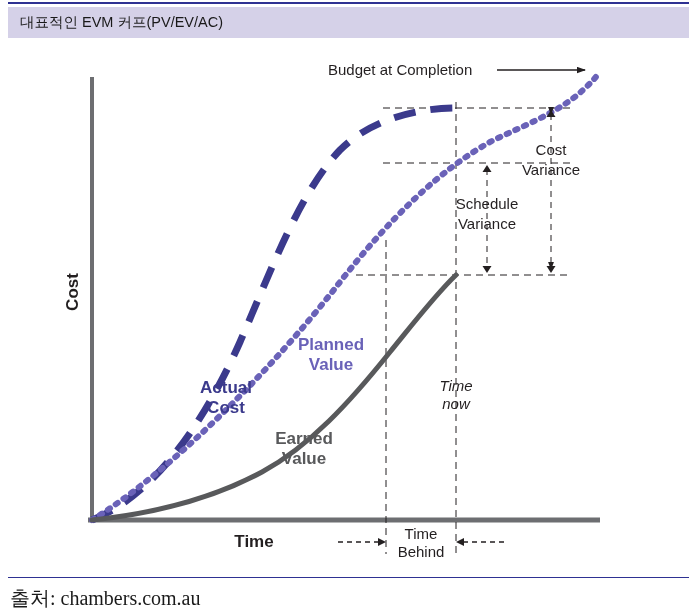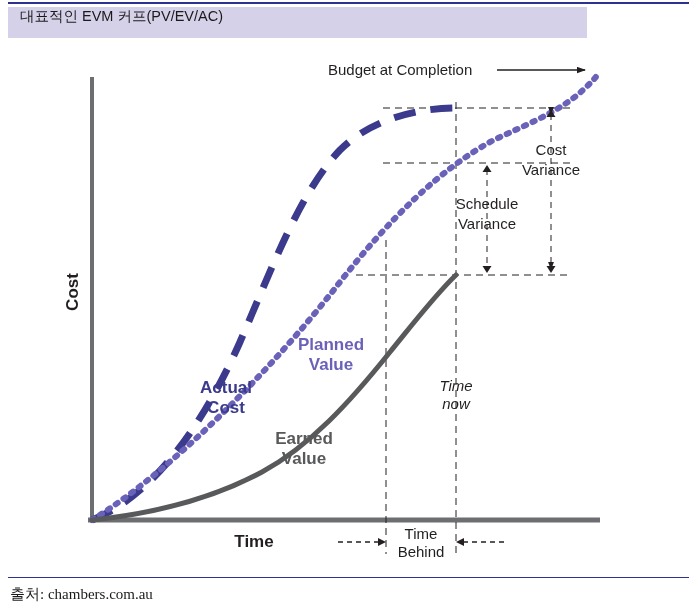--- a/index.html
+++ b/index.html
@@ -27,24 +27,25 @@
     left: 8px;
     top: 2px;
     width: 681px;
     height: 2px;
     background: #2e3192;
   }
   #header-band {
     position: absolute;
     left: 8px;
     top: 7px;
-    width: 579px;
+    width: 681px;
     height: 31px;
     background: #d5d1e8;
     display: flex;
+    align-items: center;
   }
   #header-title {
     padding-left: 12px;
     font-size: 14.5px;
     font-family: "Liberation Sans", sans-serif;
     color: #1a1a1a;
     letter-spacing: 0px;
     white-space: nowrap;
   }
   
@@ -65,21 +66,21 @@
     top: 577px;
     width: 681px;
     height: 1px;
     background: #2e3192;
   }
   #footer-source {
     position: absolute;
     left: 10px;
     top: 585px;
     font-family: "Liberation Serif", serif;
-    font-size: 15px;
+    font-size: 20px;
     color: #1a1a1a;
     white-space: nowrap;
   }
   .lbl {
     font-family: "Liberation Sans", sans-serif;
   }
 </style>
 </head>
 <body>
 

